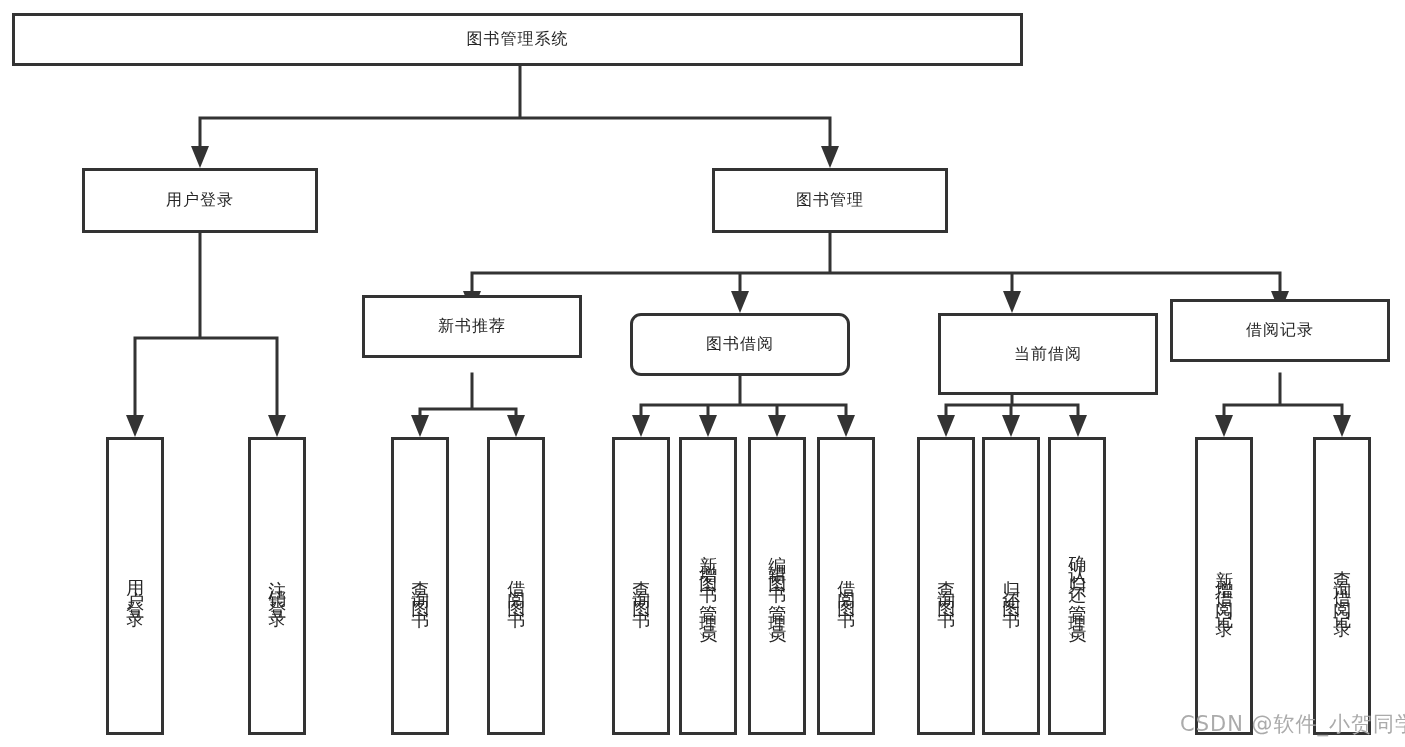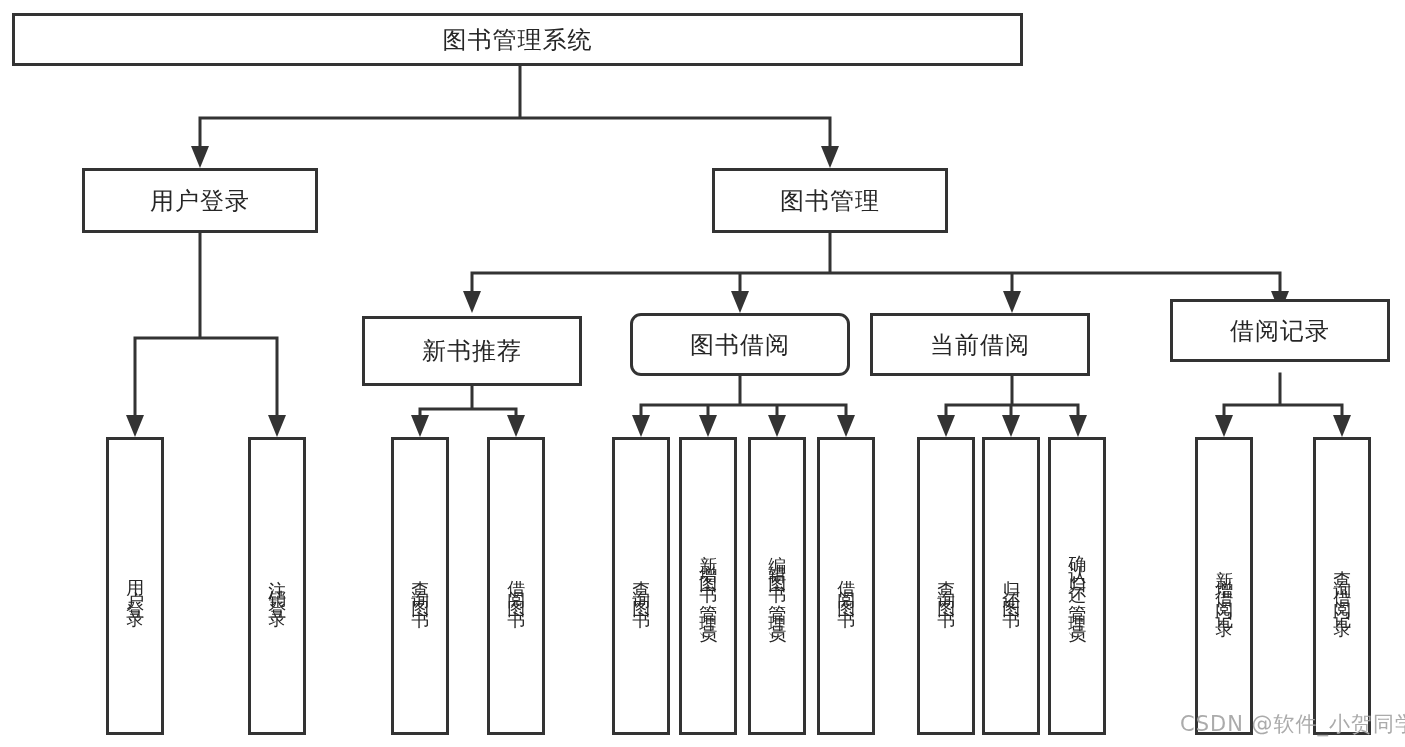--- a/index.html
+++ b/index.html
@@ -8,21 +8,21 @@
     position:relative; width:1405px; height:747px; background:#ffffff; overflow:hidden;
   }
   .connectors { position:absolute; left:0; top:0; width:1405px; height:747px; pointer-events:none; }
   .connectors path { stroke:#333333; stroke-width:3; fill:none; stroke-linecap:square; }
   .connectors polygon { fill:#333333; }
   .node {
     position:absolute; box-sizing:border-box; background:#ffffff;
     border:3px solid #333333; display:flex; align-items:center; justify-content:center;
   }
   .node .lbl {
-    font-size:24px; color:#262626; white-space:nowrap; letter-spacing:1px;
+    font-size:16px; color:#262626; white-space:nowrap; letter-spacing:1px;
   }
   .leaf .lbl {
     writing-mode:vertical-rl; text-orientation:mixed;
     font-size:18px; letter-spacing:10px; line-height:1.15;
     white-space:normal; color:#262626;
   }
   .watermark {
     position:absolute; left:1180px; top:710px; font-size:21px;
     color:#ababab; letter-spacing:1px; white-space:nowrap;
   }
@@ -79,27 +79,27 @@
     <span class="lbl">图书管理系统</span>
   </div>
 
   <div class="node" style="left:82px; top:168px; width:236px; height:65px;">
     <span class="lbl">用户登录</span>
   </div>
   <div class="node" style="left:712px; top:168px; width:236px; height:65px;font-family:Liberation Mono, monospace;">
     <span class="lbl">图书管理</span>
   </div>
 
-  <div class="node" style="left:362px; top:316px; width:220px; height:70px;justify-content:center;">
+  <div class="node" style="left:362px; top:295px; width:220px; height:63px;justify-content:center;">
     <span class="lbl">新书推荐</span>
   </div>
   <div class="node" style="left:630px; top:313px; width:220px; height:63px;border-radius:11px;">
     <span class="lbl">图书借阅</span>
   </div>
-  <div class="node" style="left:870px; top:313px; width:220px; height:63px;">
+  <div class="node" style="left:938px; top:313px; width:220px; height:82px;">
     <span class="lbl">当前借阅</span>
   </div>
   <div class="node" style="left:1170px; top:299px; width:220px; height:63px;">
     <span class="lbl">借阅记录</span>
   </div>
 
   <div class="node leaf" style="left:106px; top:437px; width:58px; height:298px;">
     <span class="lbl">用户登录</span>
   </div>
   <div class="node leaf" style="left:248px; top:437px; width:58px; height:298px;">

